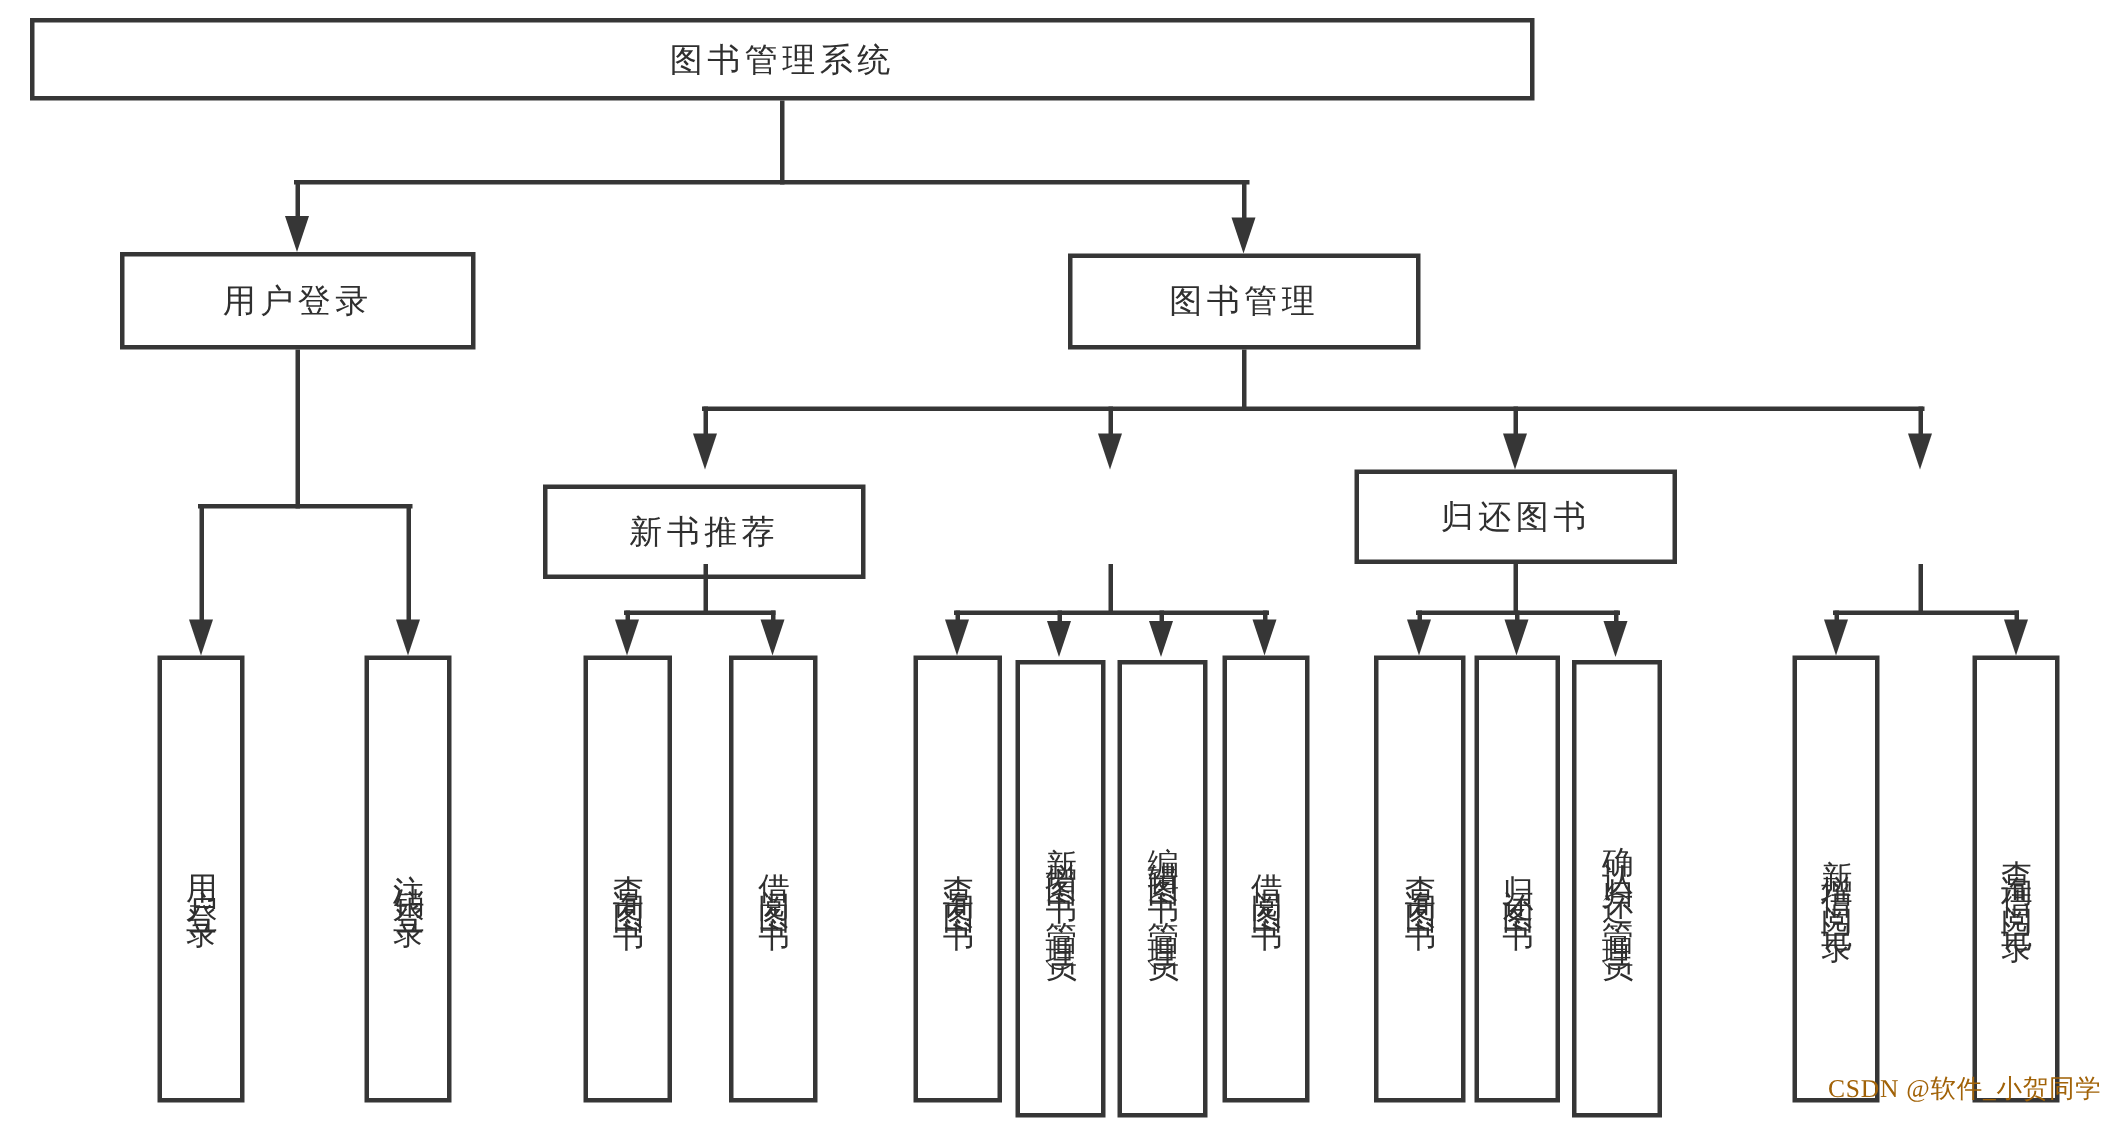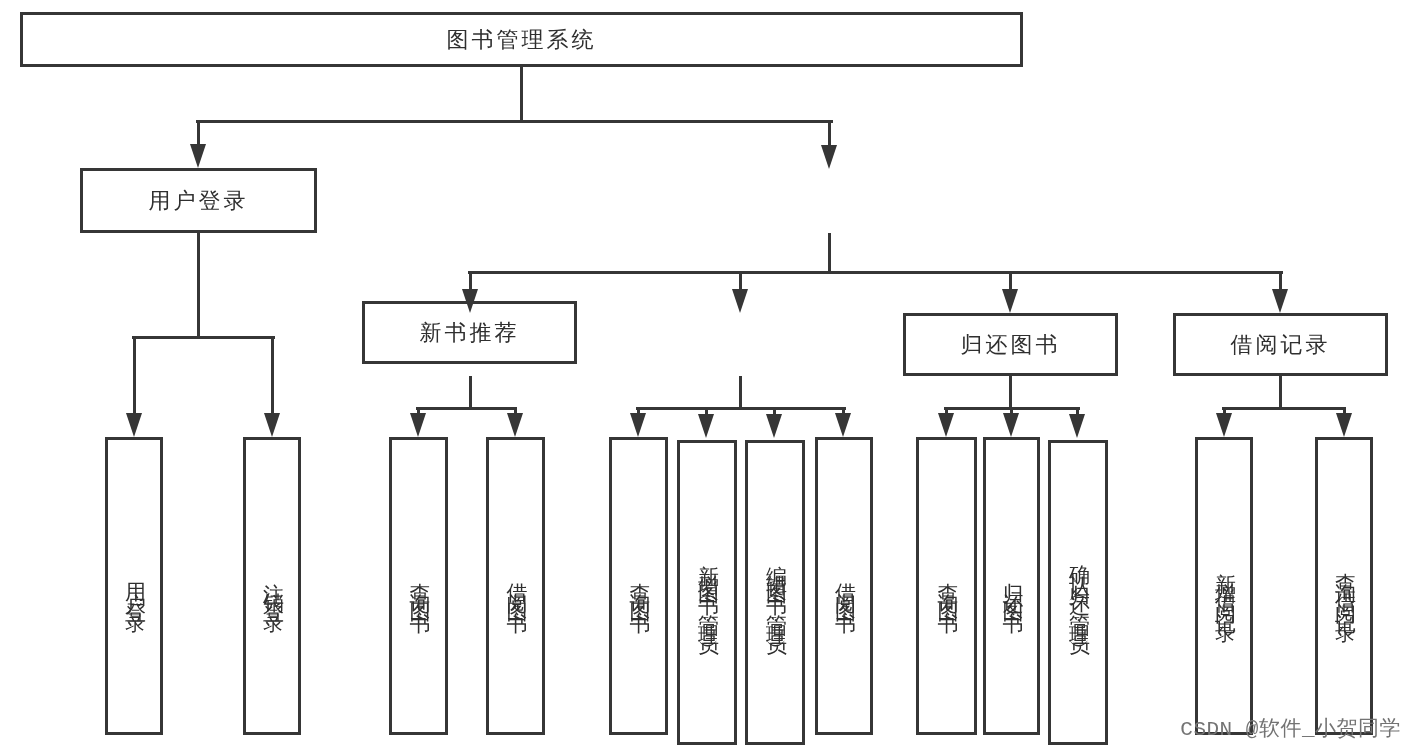--- a/index.html
+++ b/index.html
@@ -1,20 +1,20 @@
 <!DOCTYPE html>
 <html><head>
 <meta charset="utf-8">
 <style>
   html,body{margin:0;padding:0;background:#ffffff;}
   #canvas{
     position:relative;
     width:1405px;height:747px;
     background:#ffffff;
-    font-family:Liberation Mono, monospace;
+    font-family:Liberation Serif, serif;
     overflow:hidden;
   }
   .box{
     position:absolute;
     box-sizing:border-box;
     background:#ffffff;
     border:3px solid #363636;
     display:flex;align-items:center;justify-content:center;
     color:#2f2f2f;
     font-size:22px;
@@ -32,47 +32,47 @@
   .vl{position:absolute;width:3px;background:#363636;}
   .ah{
     position:absolute;width:0;height:0;
     border-left:8px solid transparent;
     border-right:8px solid transparent;
     border-top:24px solid #363636;
   }
   .watermark{
     position:absolute;
     right:4px;top:714px;
-    color:#737373;
-    font-size:21px;
+    color:#a16207;
+    font-size:17px;
     letter-spacing:0.5px;
     white-space:nowrap;
   }
 </style>
 </head>
 <body>
 
 <div id="canvas">
 
   <div class="box" style="left:20px;top:12px;width:1003px;height:55px;">
     <span>图书管理系统</span>
   </div>
 
   <div class="box" style="left:80px;top:168px;width:237px;height:65px;">
     <span>用户登录</span>
   </div>
+  <div class="box" style="left:712px;top:169px;width:235px;height:64px;">
+    <span>图书管理</span>
+  </div>
 
-  <div class="box" style="left:362px;top:301px;width:215px;height:63px;">
+  <div class="box" style="left:362px;top:323px;width:215px;height:63px;">
     <span>新书推荐</span>
   </div>
   <div class="box" style="left:903px;top:313px;width:215px;height:63px;">
     <span>归还图书</span>
-  </div>
-  <div class="box" style="left:1173px;top:313px;width:215px;height:63px;">
-    <span>借阅记录</span>
   </div>
 
   <div class="box vbox" style="left:105px;top:437px;width:58px;height:298px;">
     <span class="vtext">用户登录</span>
   </div>
   <div class="box vbox" style="left:243px;top:437px;width:58px;height:298px;">
     <span class="vtext">注销登录</span>
   </div>
 
   <div class="box vbox" style="left:389px;top:437px;width:59px;height:298px;">

